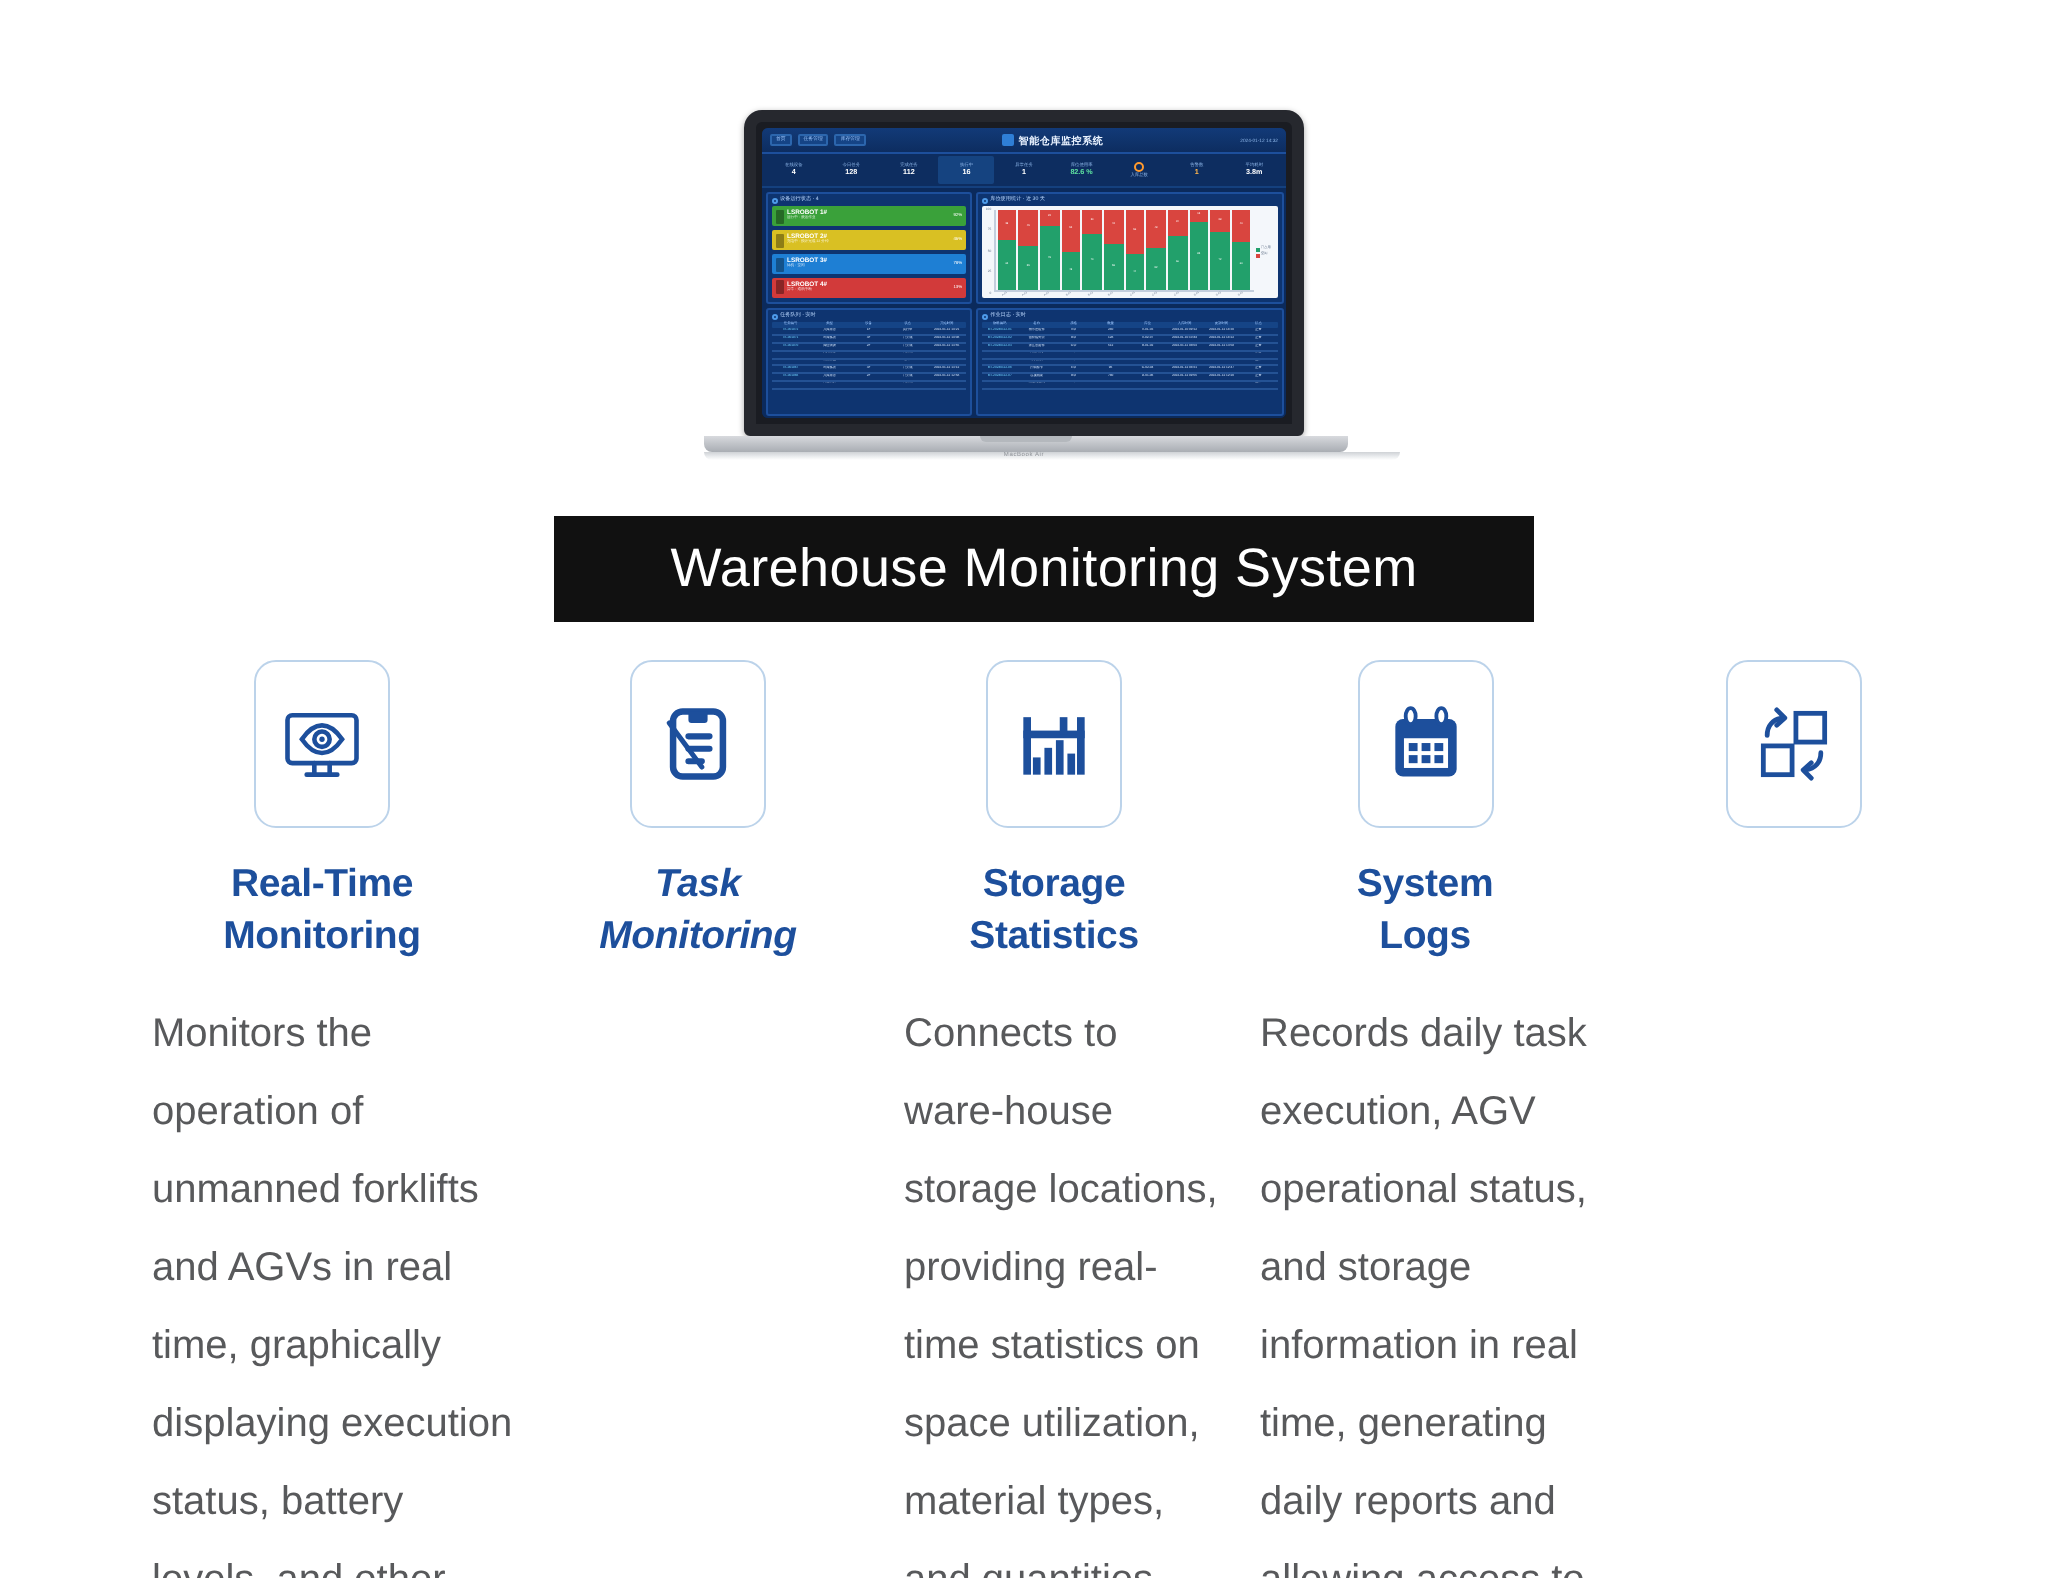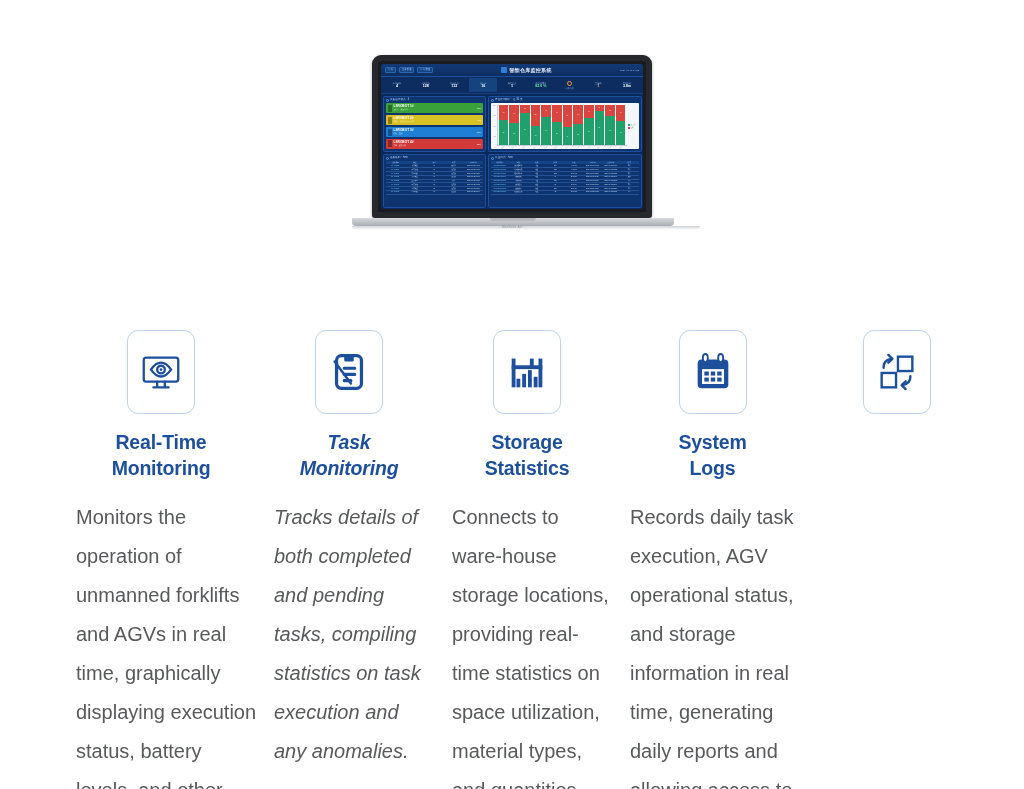--- a/index.html
+++ b/index.html
@@ -578,20 +578,23 @@
       </div>
 
       <div class="hinge">
         <div class="notch"></div>
       </div>
       <div class="foot"></div>
       <div class="mba-label">MacBook Air</div>
     </div>
   </div>
 
+  <div class="banner">
+    <span>Warehouse Monitoring System</span>
+  </div>
 
   <div class="features">
 
     <div class="feat feat-1">
       <div class="icon-box">
         <svg width="46" height="46" viewBox="0 0 48 48" fill="none" stroke="#1d4f9c" stroke-width="2.4">
           <rect x="6" y="9" width="36" height="25" rx="2.5"></rect>
           <path d="M20 34v5M28 34v5M16 40h16" stroke-linecap="round"></path>
           <path d="M13.5 21.5c3.5-5 7-7.2 10.5-7.2s7 2.2 10.5 7.2c-3.5 5-7 7.2-10.5 7.2s-7-2.2-10.5-7.2z"></path>
           <circle cx="24" cy="21.5" r="4"></circle>
@@ -605,21 +608,20 @@
     <div class="feat feat-2">
       <div class="icon-box">
         <svg width="46" height="46" viewBox="0 0 48 48" fill="none" stroke="#1d4f9c" stroke-width="3.4">
           <rect x="11" y="7" width="26" height="34" rx="5"></rect>
           <path d="M19 7h10v4.5a1.6 1.6 0 0 1-1.6 1.6h-6.8A1.6 1.6 0 0 1 19 11.5z" fill="#1d4f9c" stroke="none"></path>
           <path d="M19 20h11M19 26.5h11M19 33h7" stroke-width="3.2" stroke-linecap="round"></path>
           <path d="M9 13 26 36" stroke-width="2.6" stroke-linecap="round"></path>
         </svg>
       </div>
       <div class="feat-h"><span>Task</span><br><span>Monitoring</span></div>
-      <div class="feat-b">Tracks details of both completed and pending tasks, compiling statistics on task execution and any anomalies.</div>
     </div>
 
     <div class="feat feat-3">
       <div class="icon-box">
         <svg width="46" height="46" viewBox="0 0 48 48" fill="#1d4f9c">
           <rect x="8" y="10" width="4" height="30"></rect>
           <rect x="36" y="10" width="4" height="30"></rect>
           <rect x="8" y="17" width="32" height="4"></rect>
           <rect x="27" y="10" width="4" height="9"></rect>
           <rect x="13" y="31" width="4" height="9"></rect>

